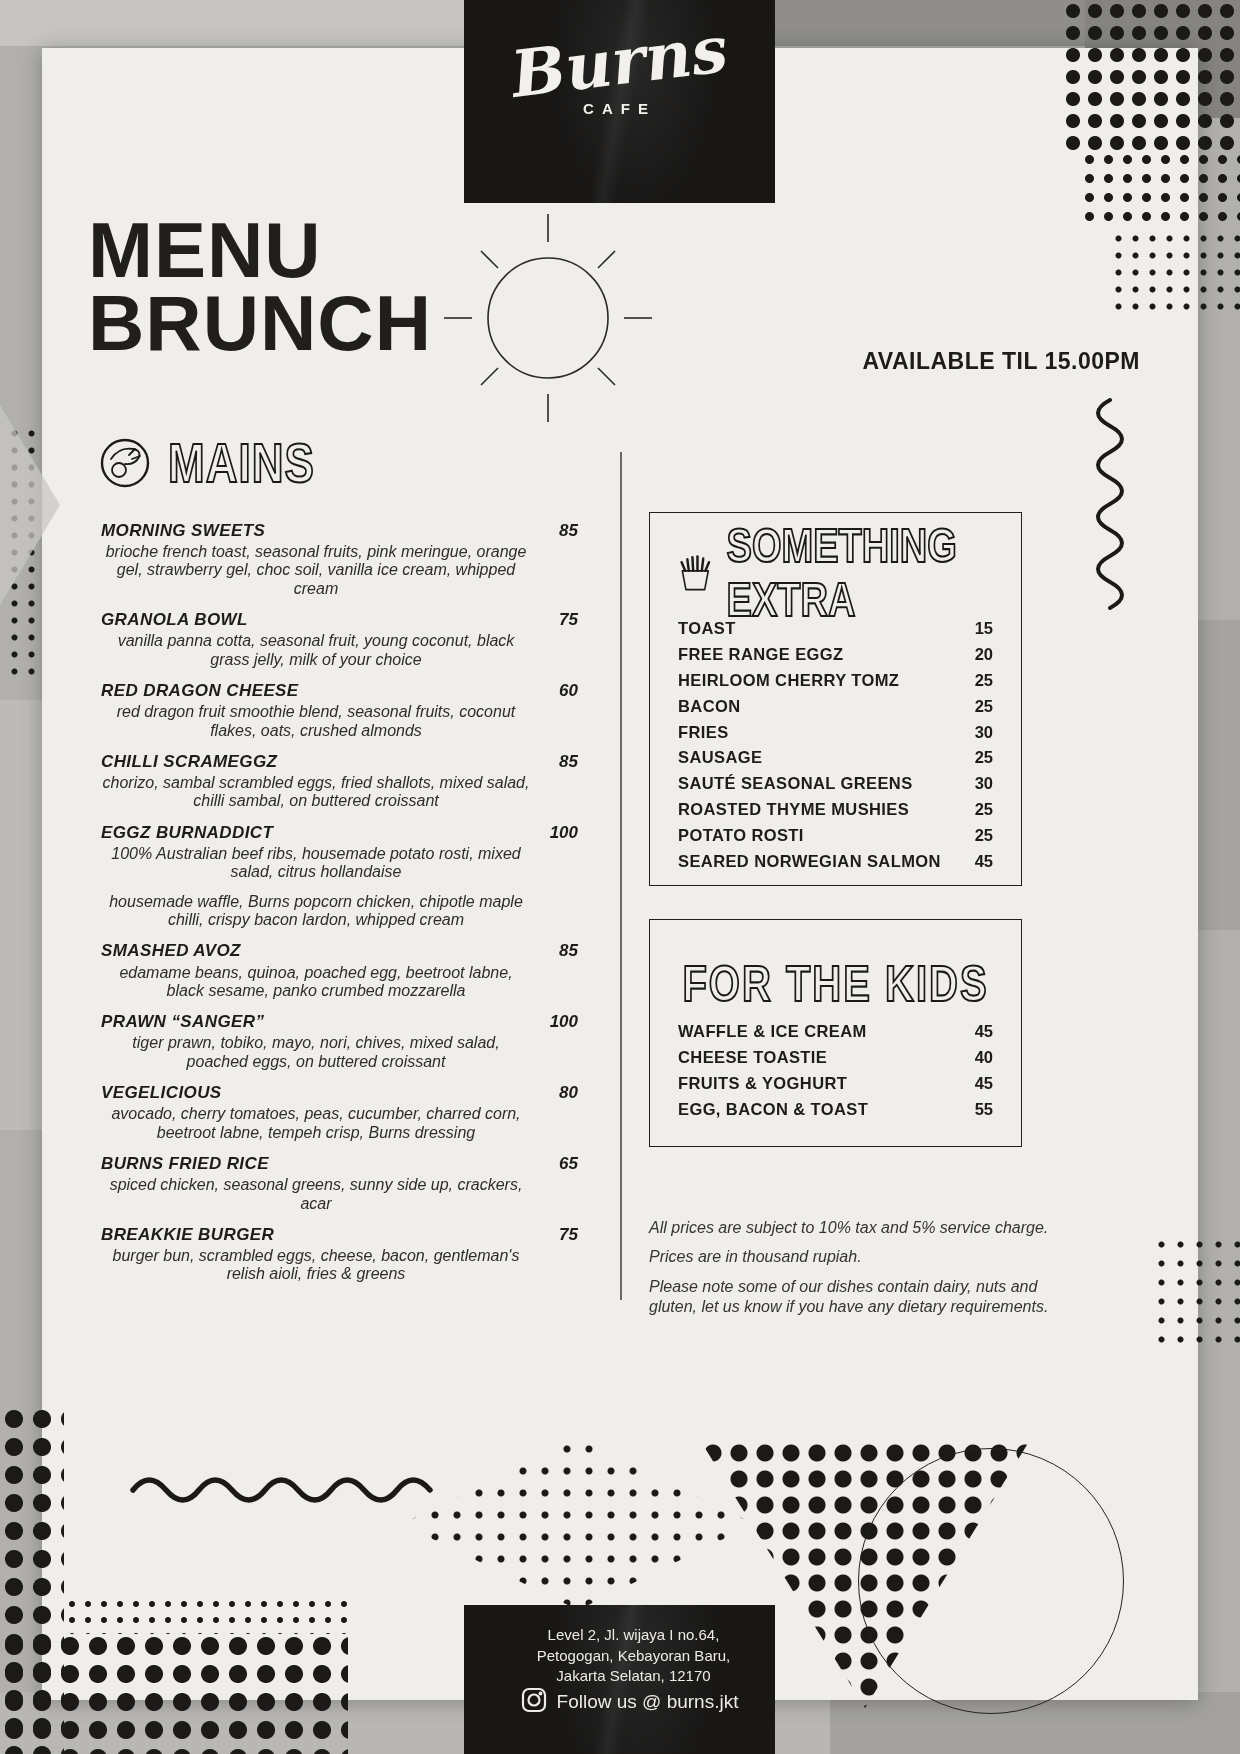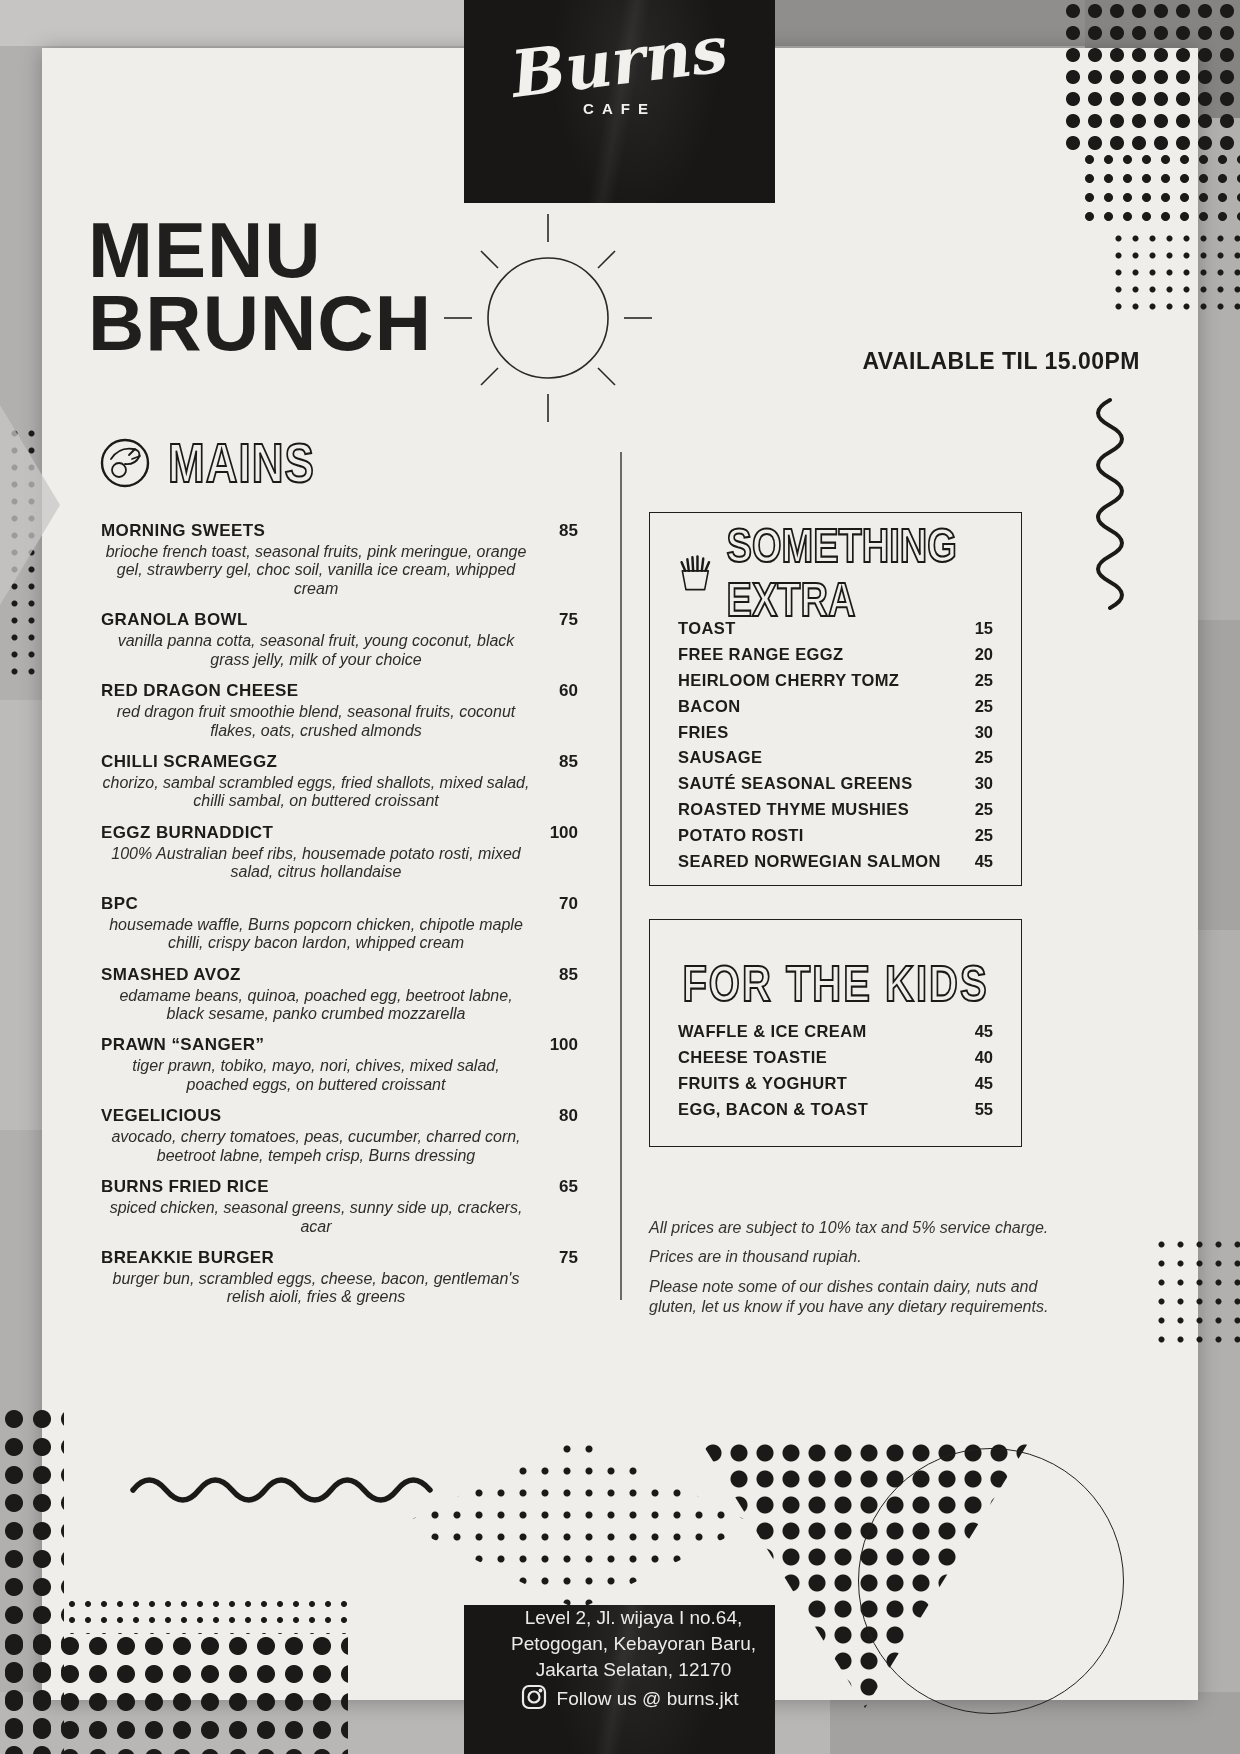--- a/index.html
+++ b/index.html
@@ -53,21 +53,21 @@
   .avail{left:760px;top:348px;width:380px;text-align:right;font-weight:700;font-size:23px;letter-spacing:.5px;}
 
   .outline-text{display:inline-block;color:#f0eeea;-webkit-text-stroke:1.7px #1b1a18;
                 font-weight:700;transform:scaleY(1.25);transform-origin:left center;letter-spacing:1px;}
 
   
   .mains-head{left:98px;top:436px;display:flex;align-items:center;gap:16px;}
   .mains-head .outline-text{font-size:44px;}
   .mains-list{left:101px;top:506px;width:477px;padding-top:14px;}
   .m-item{margin-bottom:11px;}
-  .m-name-row{display:flex;justify-content:space-between;align-items:baseline;}
+  .m-name-row{display:flex;justify-content:space-between;align-items:baseline;font-style:italic;}
   .m-name{font-weight:700;font-size:17px;line-height:1.24;letter-spacing:.4px;}
   .m-price{font-weight:700;font-size:17px;}
   .m-desc{font-style:italic;font-size:16px;line-height:1.15;width:430px;color:#2e2d2b;margin-top:2px;text-align:center;}
 
   .v-divider{left:620px;top:452px;width:1.5px;height:848px;background:#6b6a68;}
 
   
   .box{border:1.5px solid #201f1d;background:transparent;padding:0 28px;box-sizing:border-box;}
   .box-extras{left:649px;top:512px;width:373px;height:374px;}
   .box-kids{left:649px;top:919px;width:373px;height:228px;}
@@ -80,21 +80,21 @@
   .x-row{display:flex;justify-content:space-between;align-items:center;height:25.8px;}
   .x-name{font-weight:700;font-size:16.5px;letter-spacing:.4px;}
   .x-price{font-weight:700;font-size:16.5px;}
 
   
   .notes{left:649px;top:1218px;width:402px;}
   .notes p{margin:0 0 9px 0;font-style:italic;font-size:16px;line-height:1.28;color:#35342f;}
 
   
   .footer-block{left:464px;top:1605px;width:311px;height:149px;text-align:center;color:#edebe7;}
-  .addr{font-size:19px;line-height:1.38;padding-left:28px;}
+  .addr{margin-top:20px;font-size:15px;line-height:1.38;padding-left:28px;}
   .follow-row{margin-top:0;display:flex;justify-content:center;align-items:flex-end;gap:10px;font-size:19px;padding-left:20px;}
 
   svg{display:block;}
 </style>
 </head>
 <body>
 
 <div id="page">
 
   <div class="abs band-top-left"></div>
@@ -193,24 +193,20 @@
       <div class="m-desc">chorizo, sambal scrambled eggs, fried shallots, mixed salad, chilli sambal, on buttered croissant</div>
     </div>
     <div class="m-item">
       <div class="m-name-row">
           <span class="m-name">EGGZ BURNADDICT</span>
           <span class="m-price">100</span>
         </div>
       <div class="m-desc">100% Australian beef ribs, housemade potato rosti, mixed salad, citrus hollandaise</div>
     </div>
     <div class="m-item">
-      <div class="m-name-row">
-          <span class="m-name">BPC</span>
-          <span class="m-price">70</span>
-        </div>
       <div class="m-desc">housemade waffle, Burns popcorn chicken, chipotle maple chilli, crispy bacon lardon, whipped cream</div>
     </div>
     <div class="m-item">
       <div class="m-name-row">
           <span class="m-name">SMASHED AVOZ</span>
           <span class="m-price">85</span>
         </div>
       <div class="m-desc">edamame beans, quinoa, poached egg, beetroot labne, black sesame, panko crumbed mozzarella</div>
     </div>
     <div class="m-item">

